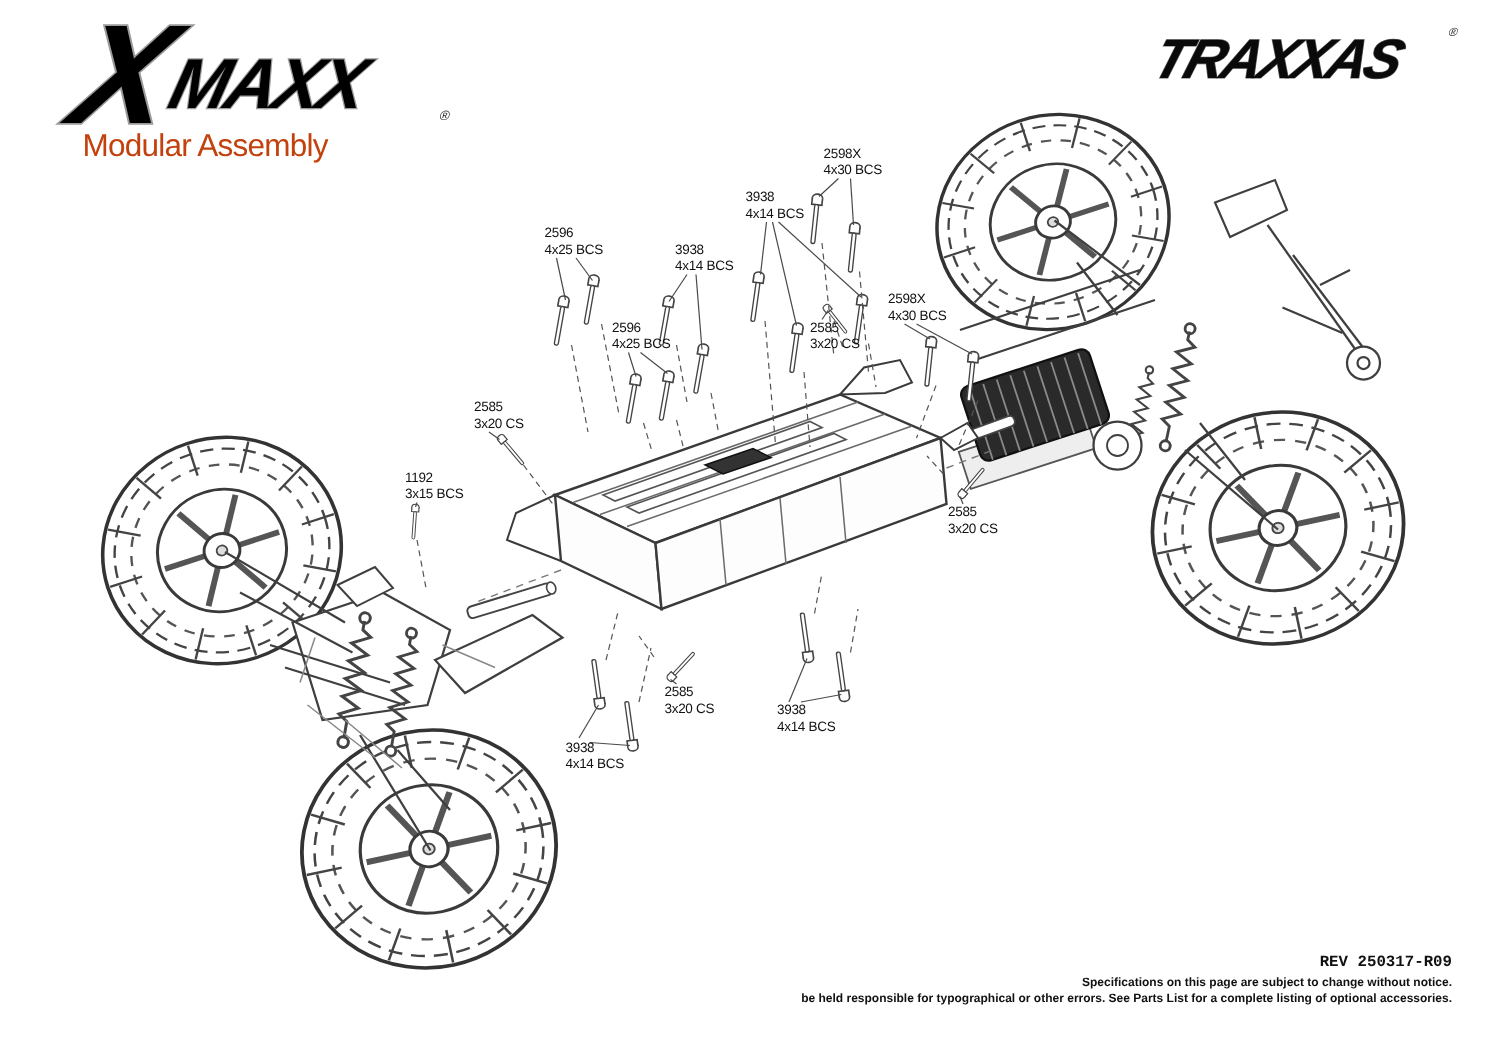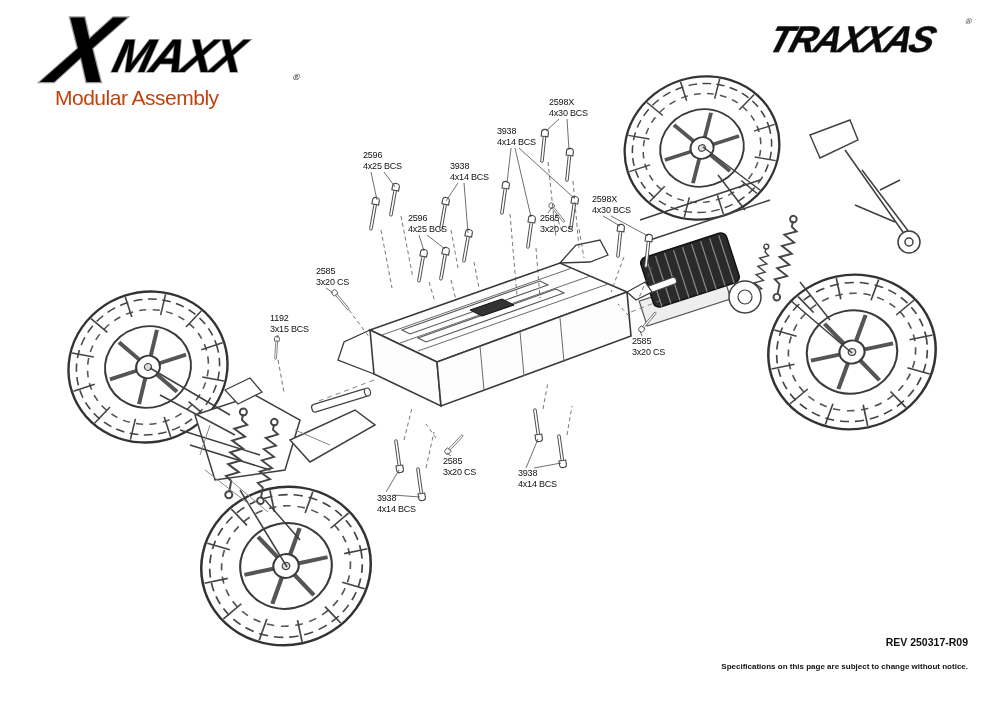--- a/index.html
+++ b/index.html
@@ -21,21 +21,21 @@
   .callout{
     position:absolute;font-size:9px;line-height:1.22;color:#111;
     white-space:nowrap;letter-spacing:-0.2px;
   }
   .callout .pn{font-weight:400;}
   .leaders line{stroke:#4a4a4a;stroke-width:0.8;}
   
   .footer{
     position:absolute;right:22px;top:636px;text-align:right;color:#111;
   }
-  .footer .rev{font-size:10.5px;font-weight:600;margin-bottom:14px;}
+  .footer .rev{font-size:10.5px;font-weight:600;margin-bottom:2px;font-family:Liberation Mono, monospace;}
   .footer .disc{font-size:8px;line-height:1.32;font-weight:bold;}
 </style>
 </head>
 <body>
 
 <div class="page">
 
   <svg class="xmaxx-logo" viewBox="0 0 300 80">
     <g transform="skewX(-14)">
       <text x="38" y="72" font-size="94" font-weight="900" font-style="italic" fill="#000" stroke="#9a9a9a" stroke-width="2.4" paint-order="stroke">X</text>
@@ -345,14 +345,15 @@
         <div class="callout" style="left: 518px; top: 468px;">
           <div class="pn">3938</div>
           <div class="spec">4x14 BCS</div>
         </div>
       </div>
   </div>
 
   <div class="footer">
     <div class="rev">REV 250317-R09</div>
     <div class="disc">Specifications on this page are subject to change without notice.</div>
+    <div class="disc">be held responsible for typographical or other errors. See Parts List for a complete listing of optional accessories.</div>
   </div>
 </div>
 
 </body></html>

